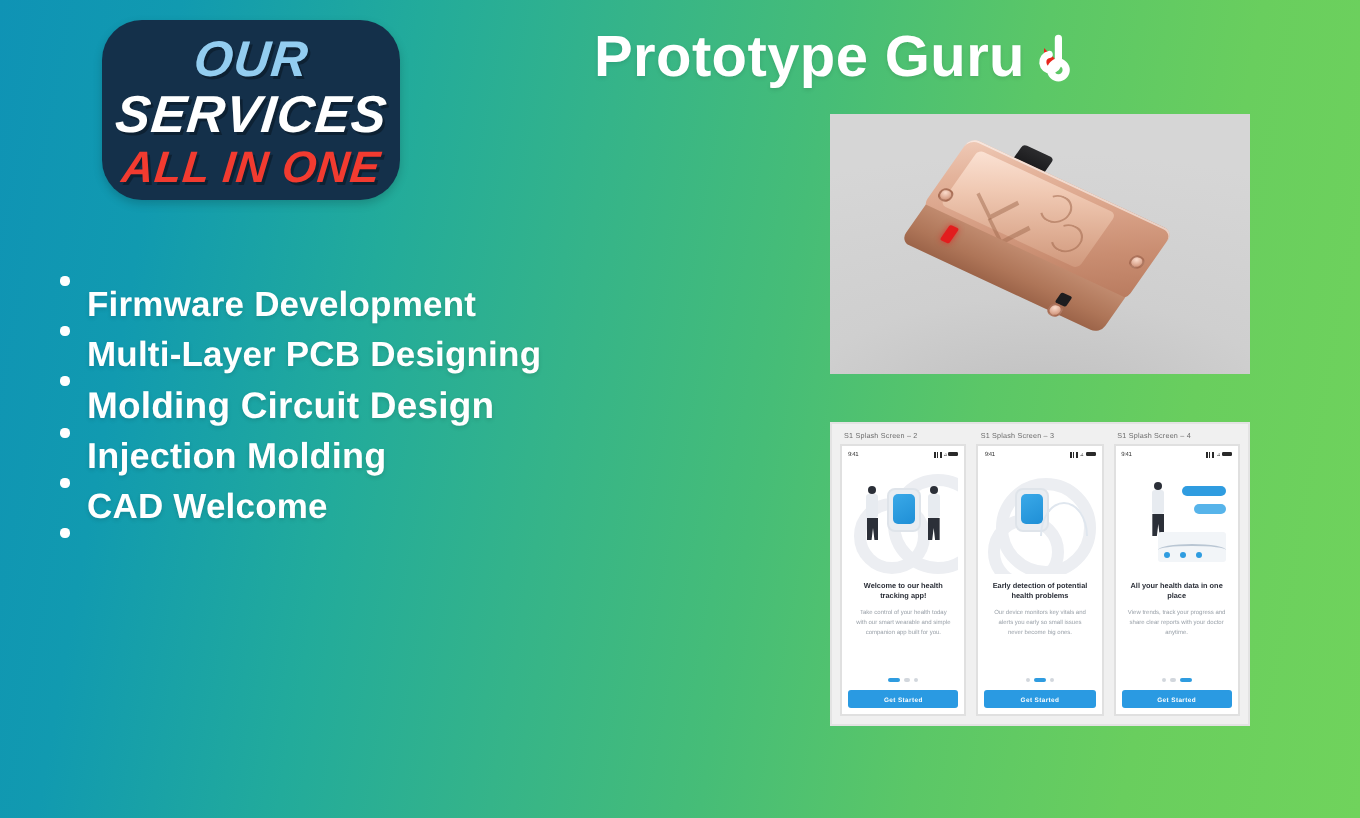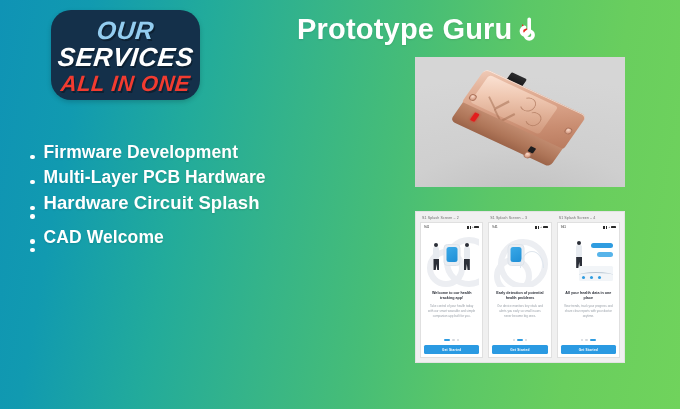--- a/index.html
+++ b/index.html
@@ -96,21 +96,21 @@
   .service-list {
     position: absolute;
     left: 30px;
     top: 142px;
     margin: 0;
     padding: 0;
     list-style: none;
   }
   .service-item {
     display: flex;
-    align-items: flex-end;
+    align-items: flex-start;
     color: #ffffff;
     font-size: 17.5px;
     font-weight: bold;
     letter-spacing: 0.1px;
     white-space: nowrap;
     text-shadow: 0 1px 2px rgba(0,0,0,0.13);
     margin-bottom: 4px;
   }
   .service-item:nth-child(3) { font-size: 18.5px; }
   .service-item:nth-child(4) { font-size: 18px; }
@@ -456,28 +456,29 @@
     </div>
   </div>
 
   <ul class="service-list">
     <li class="service-item">
       <span class="bullet-dot"></span>
       <span>Firmware Development</span>
     </li>
     <li class="service-item">
       <span class="bullet-dot"></span>
-      <span>Multi-Layer PCB Hardware</span>
+      <span>Multi-Layer PCB Designing</span>
     </li>
     <li class="service-item">
       <span class="bullet-dot"></span>
-      <span>Hardware Circuit Splash</span>
+      <span>Molding Circuit Design</span>
     </li>
     <li class="service-item">
       <span class="bullet-dot"></span>
+      <span>Injection Molding</span>
     </li>
     <li class="service-item">
       <span class="bullet-dot"></span>
       <span>CAD Welcome</span>
     </li>
     <li class="service-item">
       <span class="bullet-dot"></span>
     </li>
   </ul>
 

